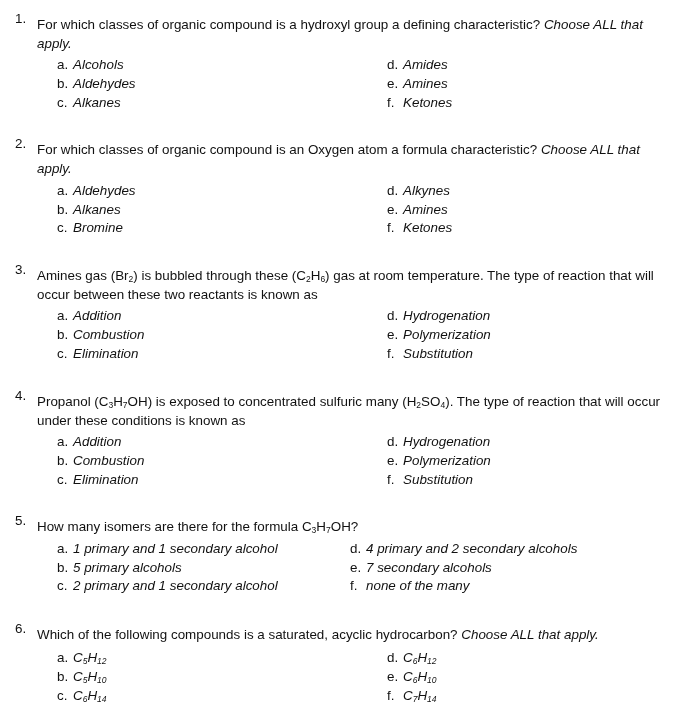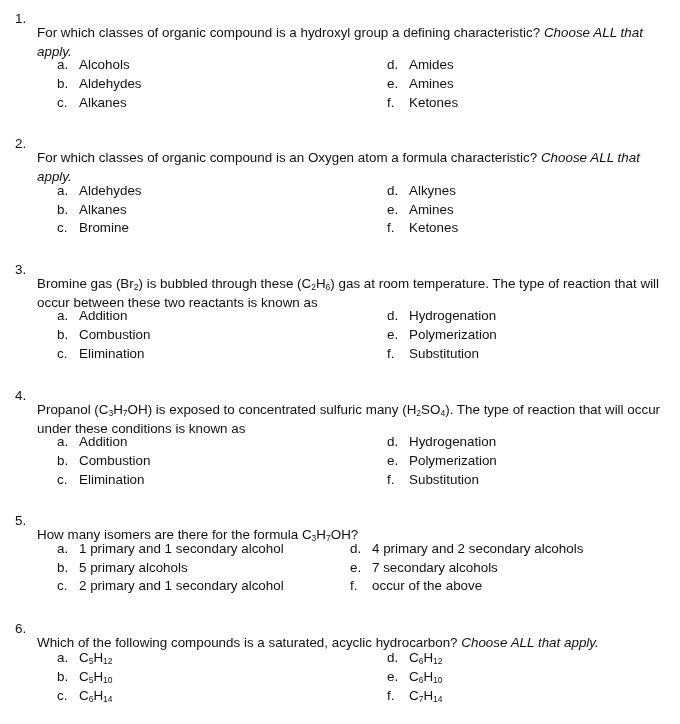--- a/index.html
+++ b/index.html
@@ -2,25 +2,25 @@
 <html><head>
   <meta charset="utf-8">
   <style>
     html, body { margin: 0; padding: 0; background: #ffffff; }
     body {
       width: 680px; height: 724px; position: relative; overflow: hidden;
       font-family: "Liberation Sans", sans-serif; font-size: 13.4px; color: #111;
     }
     .q { position: absolute; left: 0; width: 680px; }
     .q-num { position: absolute; left: 15px; top: 0; }
-    .q-text { position: absolute; left: 37px; top: 12px; width: 636px; line-height: 19px; }
+    .q-text { position: absolute; left: 37px; top: 4px; width: 636px; line-height: 19px; }
     .q-text i { font-style: italic; }
     .opt { position: absolute; height: 19px; line-height: 19px; white-space: nowrap; }
     .opt .letter { position: absolute; left: 0; }
-    .opt .otext { position: absolute; left: 22px; }
+    .opt .otext { position: absolute; left: 16px; font-style: italic; }
     sub { font-size: 8.5px; vertical-align: -2px; line-height: 0; }
   </style>
 </head>
 <body>
 
 <div class="q" style="top:11px;">
   <span class="q-num">1.</span>
   <div class="q-text"><span>For which classes of organic compound is a hydroxyl group a defining characteristic? </span><i>Choose ALL that apply.</i></div>
   <div class="opt" style="left:57px; top:44px;">
       <span class="letter">a.</span>
@@ -72,21 +72,21 @@
       <span class="otext">Amines</span>
     </div>
   <div class="opt" style="left:387px; top:82px;">
       <span class="letter">f.</span>
       <span class="otext">Ketones</span>
     </div>
 </div>
 
 <div class="q" style="top:262px;">
   <span class="q-num">3.</span>
-  <div class="q-text"><span>Bromine gas (Br</span><sub>2</sub><span>) is bubbled through these (C</span><sub>2</sub><span>H</span><sub>6</sub><span>) gas at room temperature. The type of reaction that will occur between these two reactants is known as</span></div>
+  <div class="q-text"><span>Amines gas (Br</span><sub>2</sub><span>) is bubbled through these (C</span><sub>2</sub><span>H</span><sub>6</sub><span>) gas at room temperature. The type of reaction that will occur between these two reactants is known as</span></div>
   <div class="opt" style="left:57px; top:44px;">
       <span class="letter">a.</span>
       <span class="otext">Addition</span>
     </div>
   <div class="opt" style="left:57px; top:63px;">
       <span class="letter">b.</span>
       <span class="otext">Combustion</span>
     </div>
   <div class="opt" style="left:57px; top:82px;">
       <span class="letter">c.</span>
@@ -153,21 +153,21 @@
   <div class="opt" style="left:350px; top:26px;">
       <span class="letter">d.</span>
       <span class="otext">4 primary and 2 secondary alcohols</span>
     </div>
   <div class="opt" style="left:350px; top:45px;">
       <span class="letter">e.</span>
       <span class="otext">7 secondary alcohols</span>
     </div>
   <div class="opt" style="left:350px; top:63px;">
       <span class="letter">f.</span>
-      <span class="otext">occur of the above</span>
+      <span class="otext">none of the many</span>
     </div>
 </div>
 
 <div class="q" style="top:621px;">
   <span class="q-num">6.</span>
   <div class="q-text"><span>Which of the following compounds is a saturated, acyclic hydrocarbon? </span><i>Choose ALL that apply.</i></div>
   <div class="opt" style="left:57px; top:27px;">
       <span class="letter">a.</span>
       <span class="otext"><span>C</span><sub>5</sub><span>H</span><sub>12</sub></span>
     </div>

